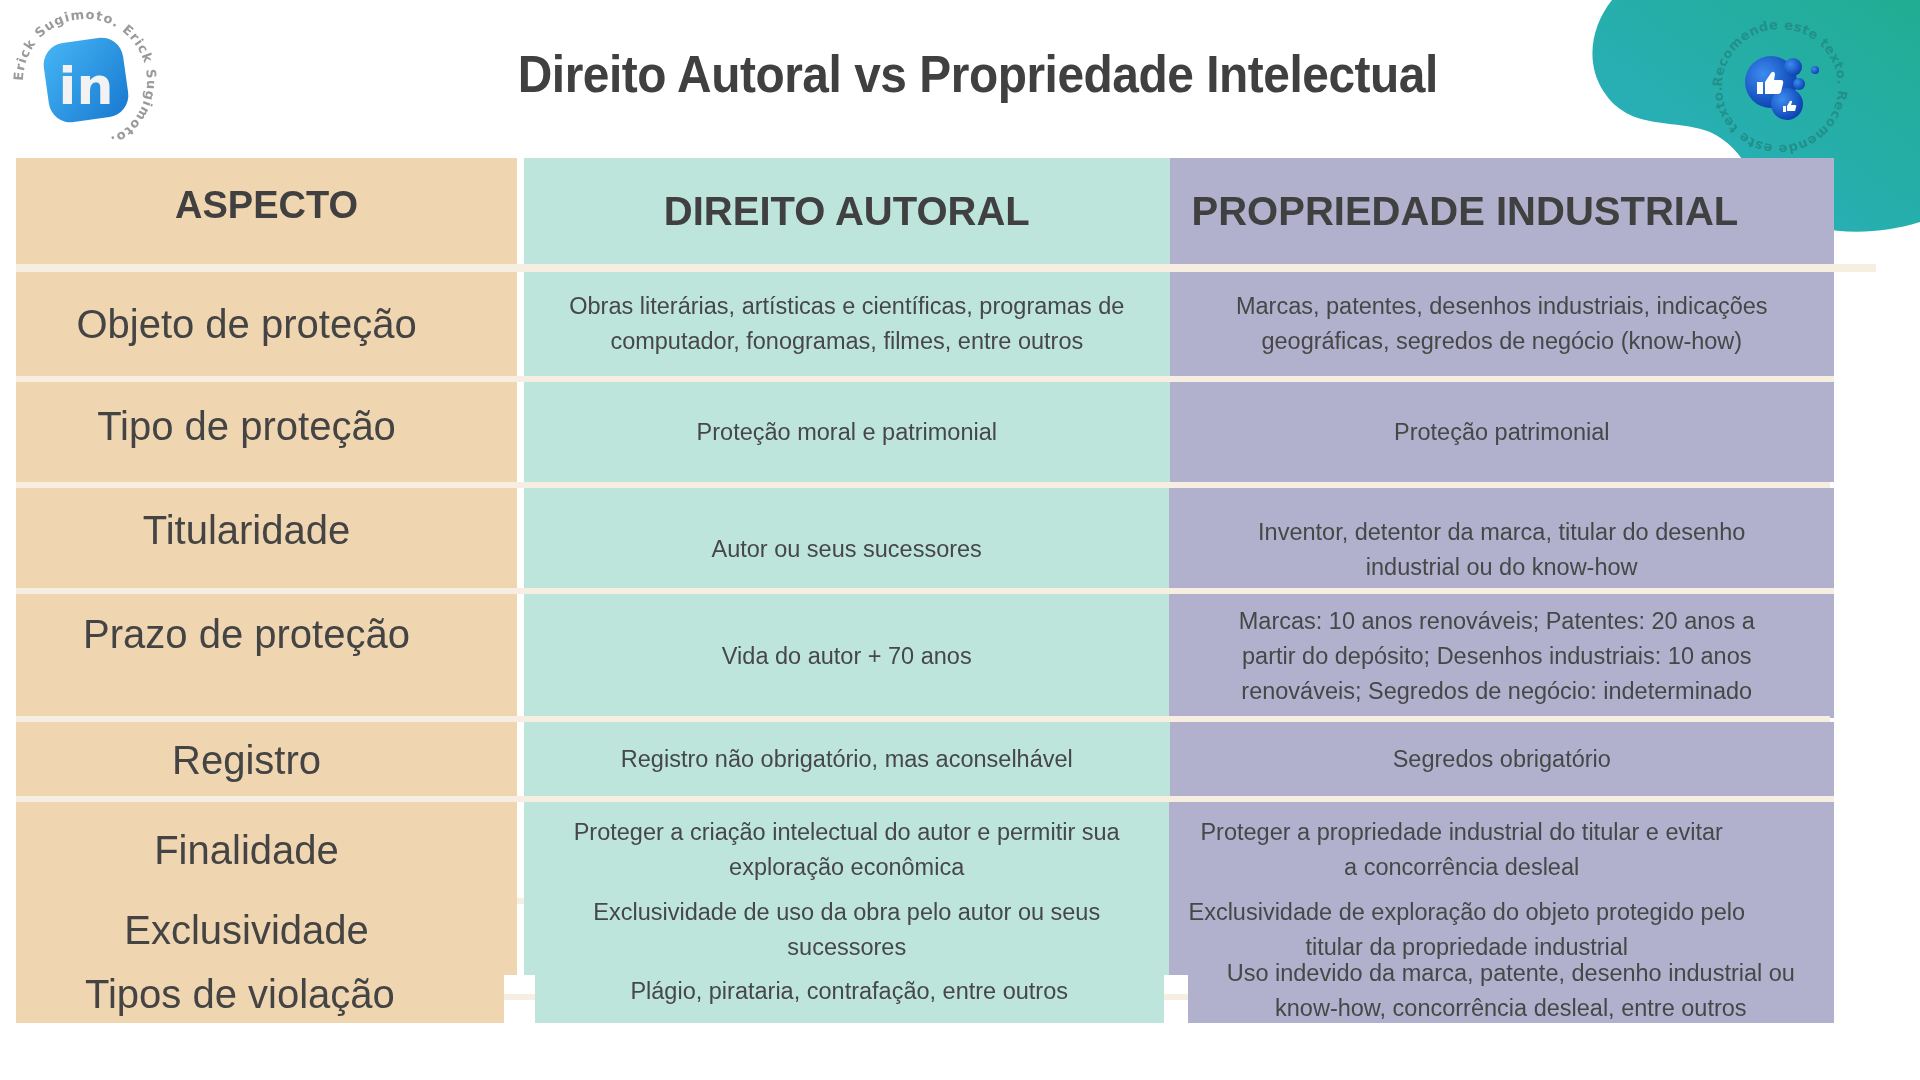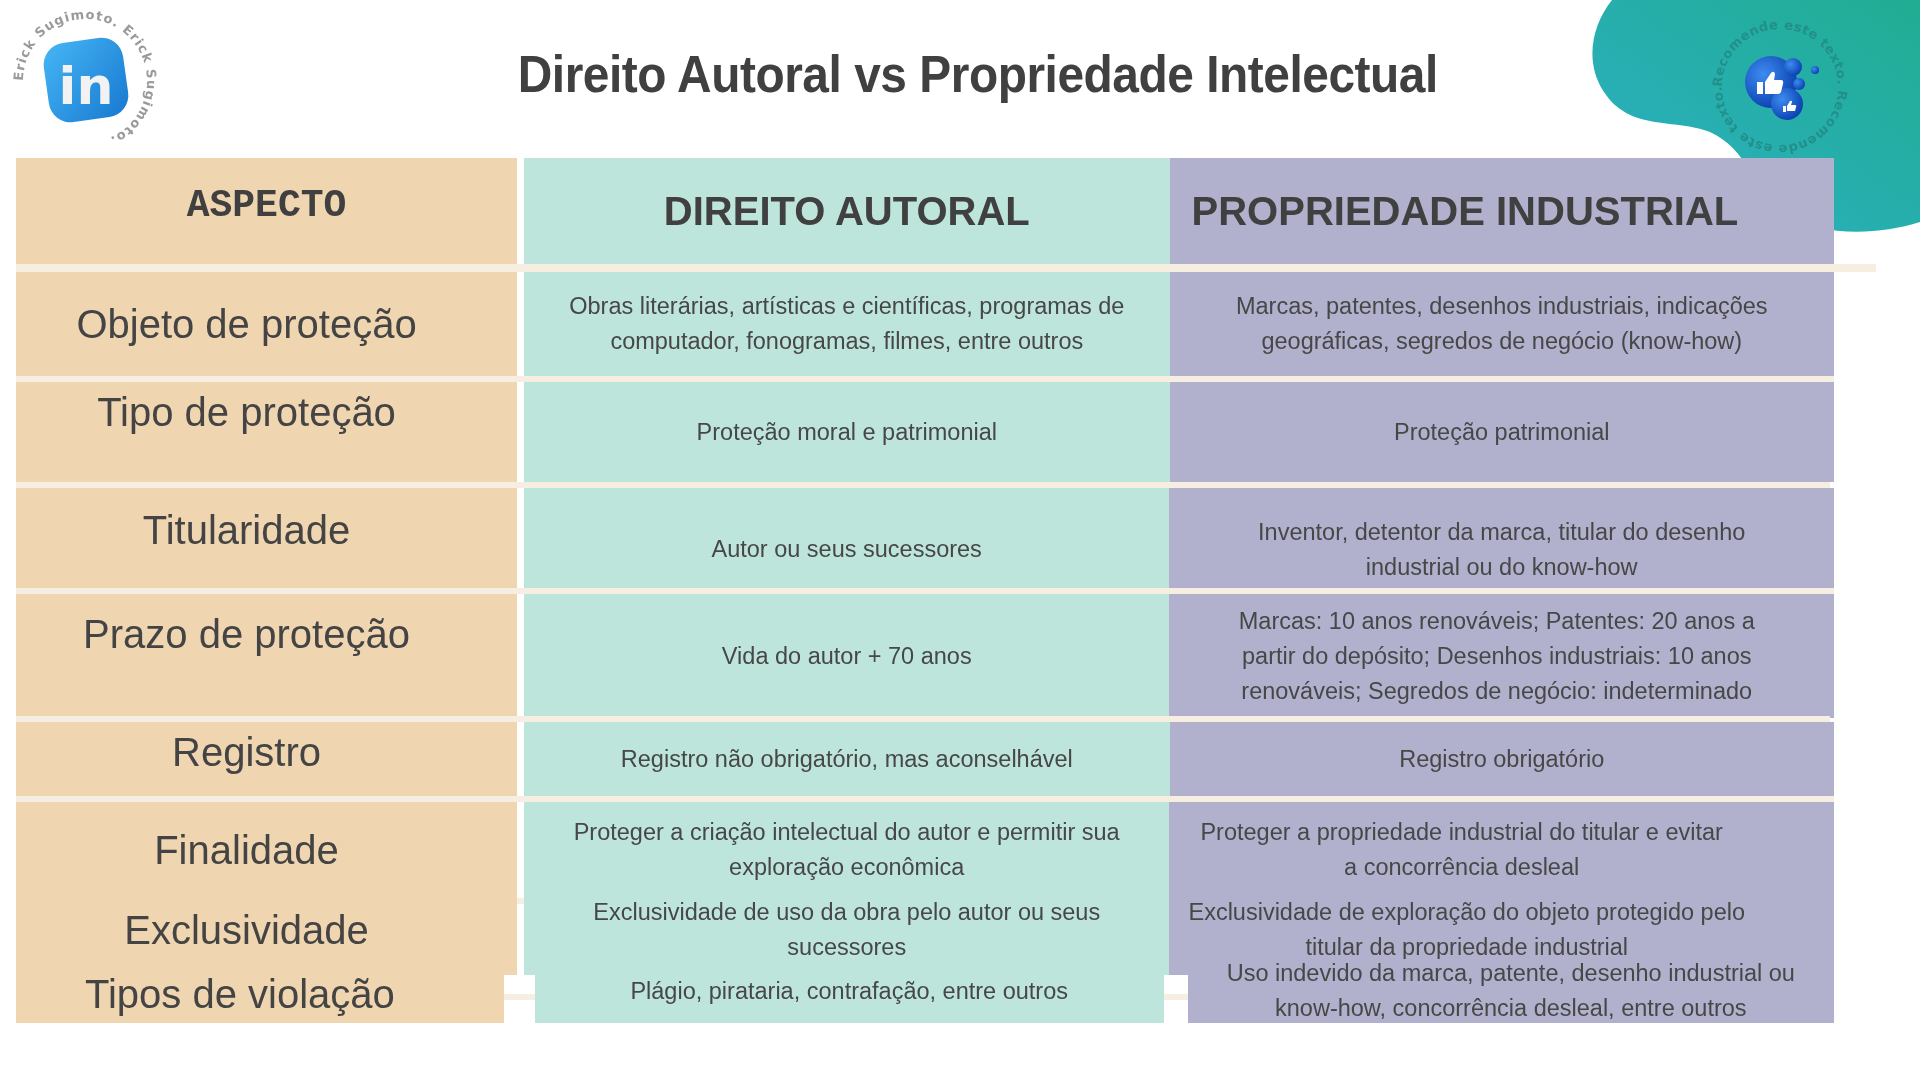--- a/index.html
+++ b/index.html
@@ -18,21 +18,21 @@
   }
 
   .table { position: absolute; left: 16px; top: 158px; width: 1818px; }
   .row { position: absolute; left: 0; width: 1818px; display: flex; }
   .cell { height: 100%; display: flex; align-items: center; justify-content: center; text-align: center; }
   .c-aspect { width: 503px; background: #f0d5b1; }
   .c-direito { width: 648px; background: #bde5dc; margin-left: 7px; }
   .c-prop { width: 667px; background: #b1b1ce; }
 
   .hdr { font-weight: bold; color: #404040; font-size: 40px; }
-  .hdr.aspect { font-size: 38px; padding-bottom: 12px; font-family: Liberation Mono, monospace; }
+  .hdr.aspect { font-size: 38px; padding-bottom: 12px; }
   .hdr.prop { justify-content: flex-start; padding-left: 22px; }
 
   .aspect-label { font-size: 40px; color: #444; padding-right: 40px; }
   .val { font-size: 23.5px; line-height: 35px; color: #474747; padding: 0 30px; }
 
   .divider { position: absolute; left: 0; height: 8px; background: #f6eee0; }
 </style>
 </head>
 <body>
 
@@ -97,44 +97,44 @@
   <div class="divider" style="top:106px; width:1860px;"></div>
 
   <div class="row" style="top:114px; height:104px;">
     <div class="cell c-aspect aspect-label">Objeto de proteção</div>
     <div class="cell c-direito val">Obras literárias, artísticas e científicas, programas de computador, fonogramas, filmes, entre outros</div>
     <div class="cell c-prop val">Marcas, patentes, desenhos industriais, indicações geográficas, segredos de negócio (know-how)</div>
   </div>
   <div class="divider" style="top:218px; width:1818px; height:6px;"></div>
 
   <div class="row" style="top:224px; height:100px;">
-    <div class="cell c-aspect aspect-label" style="align-items:flex-start; padding-top:8px;">Tipo de proteção</div>
+    <div class="cell c-aspect aspect-label" style="align-items:flex-start; padding-top:22px;">Tipo de proteção</div>
     <div class="cell c-direito val">Proteção moral e patrimonial</div>
     <div class="cell c-prop val">Proteção patrimonial</div>
   </div>
   <div class="divider" style="top:324px; width:1814px; height:6px;"></div>
 
   <div class="row" style="top:330px; height:123px;">
     <div class="cell c-aspect aspect-label" style="align-items:flex-start; padding-top:20px;">Titularidade</div>
     <div class="cell c-direito val">Autor ou seus sucessores</div>
     <div class="cell c-prop val" style="padding:0 60px;">Inventor, detentor da marca, titular do desenho industrial ou do know-how</div>
   </div>
   <div class="divider" style="top:430px; width:1818px; height:6px;"></div>
 
   <div class="row" style="top:436px; height:124px;">
     <div class="cell c-aspect aspect-label" style="align-items:flex-start; padding-top:18px;">Prazo de proteção</div>
     <div class="cell c-direito val">Vida do autor + 70 anos</div>
     <div class="cell c-prop val" style="padding:0 50px 0 40px;">Marcas: 10 anos renováveis; Patentes: 20 anos a partir do depósito; Desenhos industriais: 10 anos renováveis; Segredos de negócio: indeterminado</div>
   </div>
   <div class="divider" style="top:558px; width:1814px; height:6px;"></div>
 
   <div class="row" style="top:564px; height:74px;">
-    <div class="cell c-aspect aspect-label" style="align-items:flex-start; padding-top:8px;">Registro</div>
+    <div class="cell c-aspect aspect-label" style="align-items:flex-start; padding-top:16px;">Registro</div>
     <div class="cell c-direito val">Registro não obrigatório, mas aconselhável</div>
-    <div class="cell c-prop val">Registro obrigatório</div>
+    <div class="cell c-prop val">Segredos obrigatório</div>
   </div>
   <div class="divider" style="top:638px; width:1818px; height:6px;"></div>
 
   <div class="row" style="top:644px; height:96px;">
     <div class="cell c-aspect aspect-label">Finalidade</div>
     <div class="cell c-direito val">Proteger a criação intelectual do autor e permitir sua exploração econômica</div>
     <div class="cell c-prop val" style="padding:0 110px 0 30px;">Proteger a propriedade industrial do titular e evitar a concorrência desleal</div>
   </div>
   <div class="divider" style="top:740px; width:1818px; height:6px;"></div>
 

